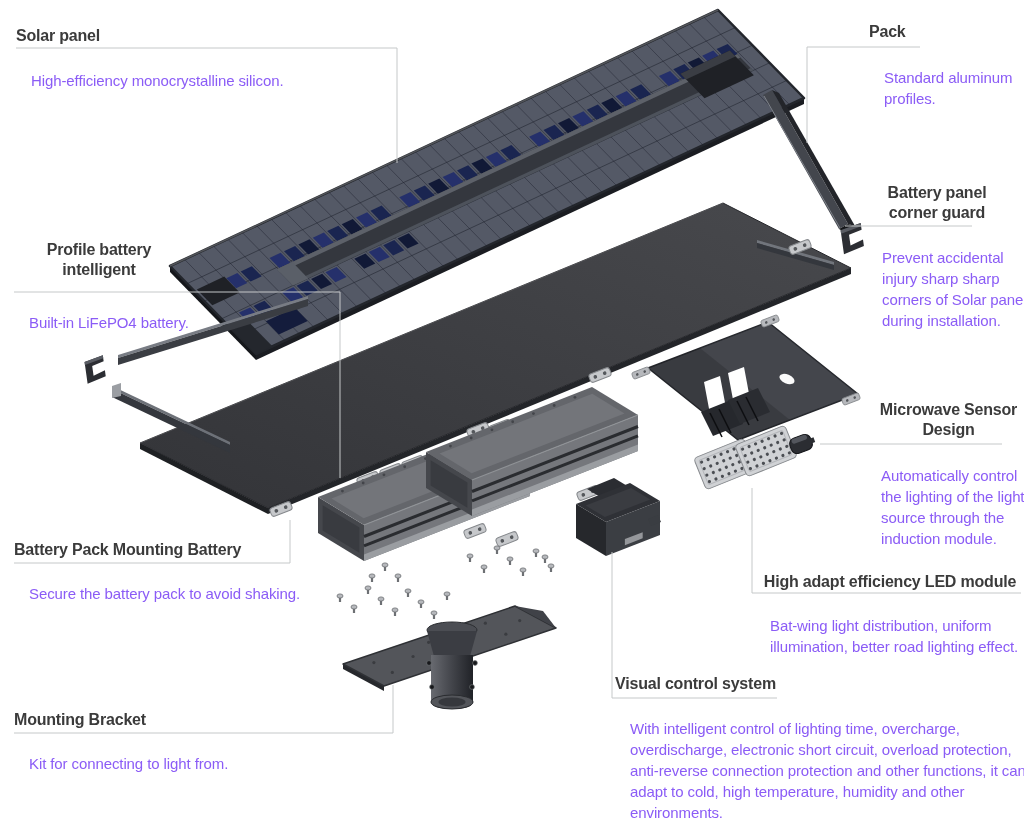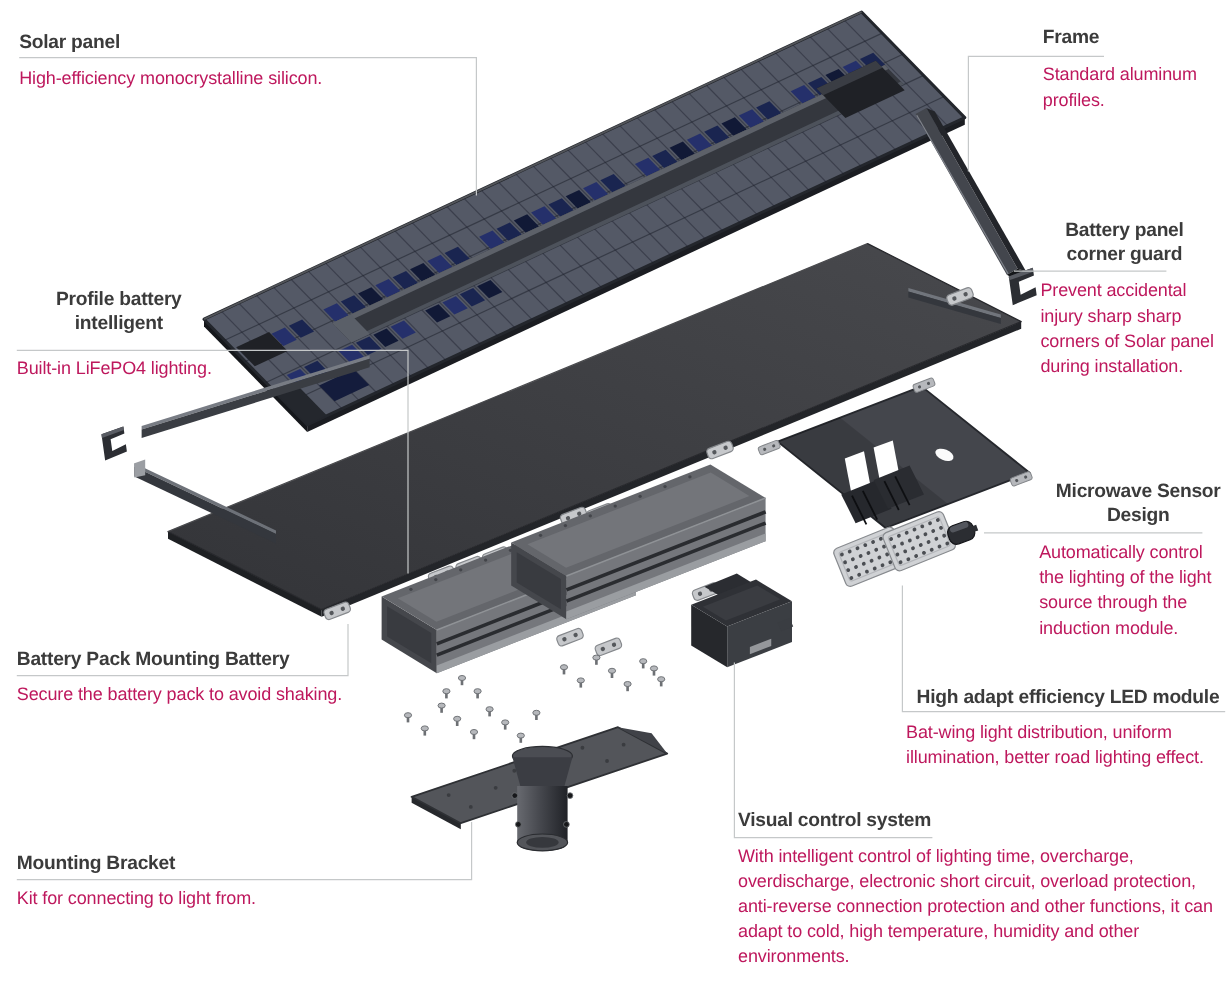--- a/index.html
+++ b/index.html
@@ -1,22 +1,22 @@
 <!DOCTYPE html>
 <html><head>
 <meta charset="utf-8">
 <style>
   html,body{margin:0;padding:0;background:#ffffff;}
   #stage{position:relative;width:1024px;height:824px;background:#fff;overflow:hidden;
          font-family:"Liberation Sans", sans-serif;}
   #diagram{position:absolute;left:0;top:0;z-index:1;}
   .t{position:absolute;z-index:2;margin:0;font:700 16px/1.25 "Liberation Sans",sans-serif;
      color:#3b3b3b;letter-spacing:-0.2px;text-align:center;}
-  .d{position:absolute;z-index:2;margin:0;font:15px/1.4 "Liberation Sans",sans-serif;
-     color:#be185d;letter-spacing:-0.1px;}
+  .d{position:absolute;z-index:2;margin:15px;font:15px/1.4 "Liberation Sans",sans-serif;
+     color:#8b5cf6;letter-spacing:-0.1px;}
 </style>
 </head>
 <body>
 
 <div id="stage">
   <svg id="diagram" width="1024" height="824" viewBox="0 0 1024 824">
       <defs>
         <linearGradient id="gPanel" x1="0" y1="1" x2="1" y2="0">
           <stop offset="0%" stop-color="#333438"></stop>
           <stop offset="100%" stop-color="#48494d"></stop>
@@ -475,35 +475,35 @@
       </g>
     </svg>
 
   <div>
     <h3 class="t" style="left:16px;top:26px">Solar panel</h3>
     <p class="d" style="left:16px;top:55px;width:330px">High-efficiency monocrystalline silicon.</p>
   </div>
 
   <div>
     <h3 class="t" style="left:14px;top:240px;width:170px">Profile battery intelligent</h3>
-    <p class="d" style="left:14px;top:297px;width:230px">Built-in LiFePO4 lighting.</p>
+    <p class="d" style="left:14px;top:297px;width:230px">Built-in LiFePO4 battery.</p>
   </div>
 
   <div>
     <h3 class="t" style="left:14px;top:540px">Battery Pack Mounting Battery</h3>
     <p class="d" style="left:14px;top:568px;width:330px">Secure the battery pack to avoid shaking.</p>
   </div>
 
   <div>
     <h3 class="t" style="left:14px;top:710px">Mounting Bracket</h3>
     <p class="d" style="left:14px;top:738px;width:300px">Kit for connecting to light from.</p>
   </div>
 
   <div>
-    <h3 class="t" style="left:869px;top:22px">Frame</h3>
+    <h3 class="t" style="left:869px;top:22px">Pack</h3>
     <p class="d" style="left:869px;top:52px;width:152px">Standard aluminum profiles.</p>
   </div>
 
   <div>
     <h3 class="t" style="left:867px;top:183px;width:140px">Battery panel corner guard</h3>
     <p class="d" style="left:867px;top:232px;width:152px">Prevent accidental injury sharp sharp corners of  Solar panel during installation.</p>
   </div>
 
   <div>
     <h3 class="t" style="left:866px;top:400px;width:165px">Microwave Sensor Design</h3>

